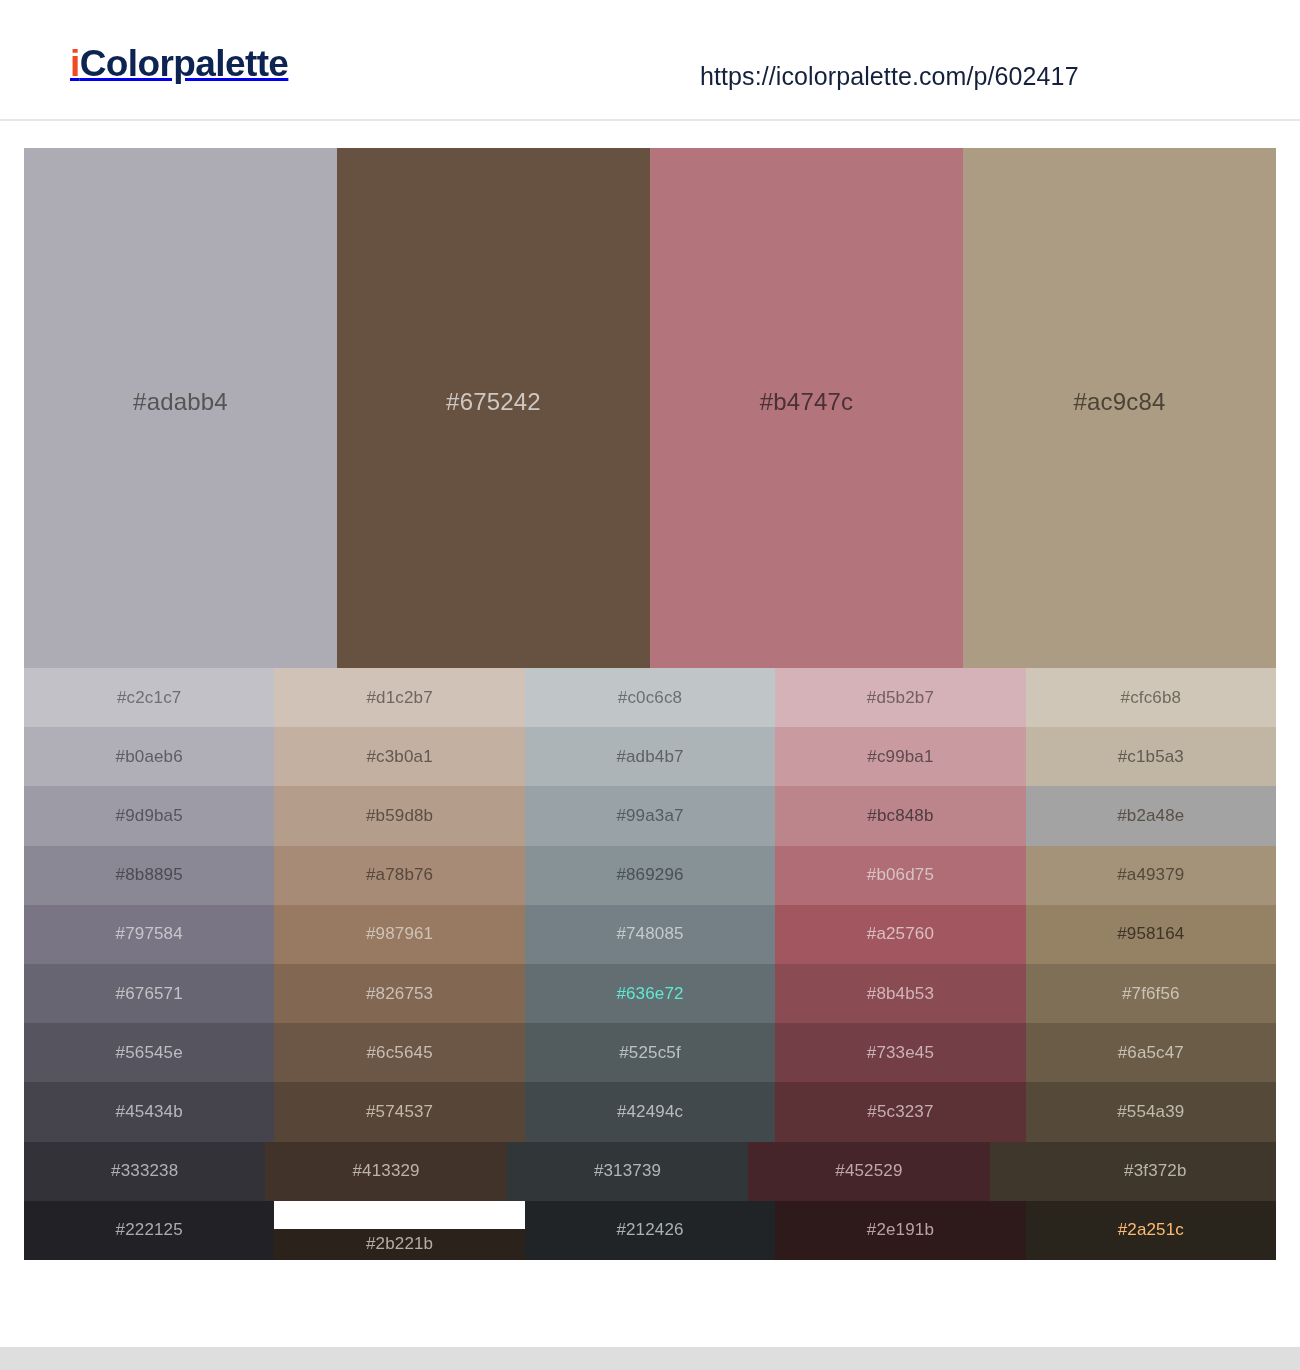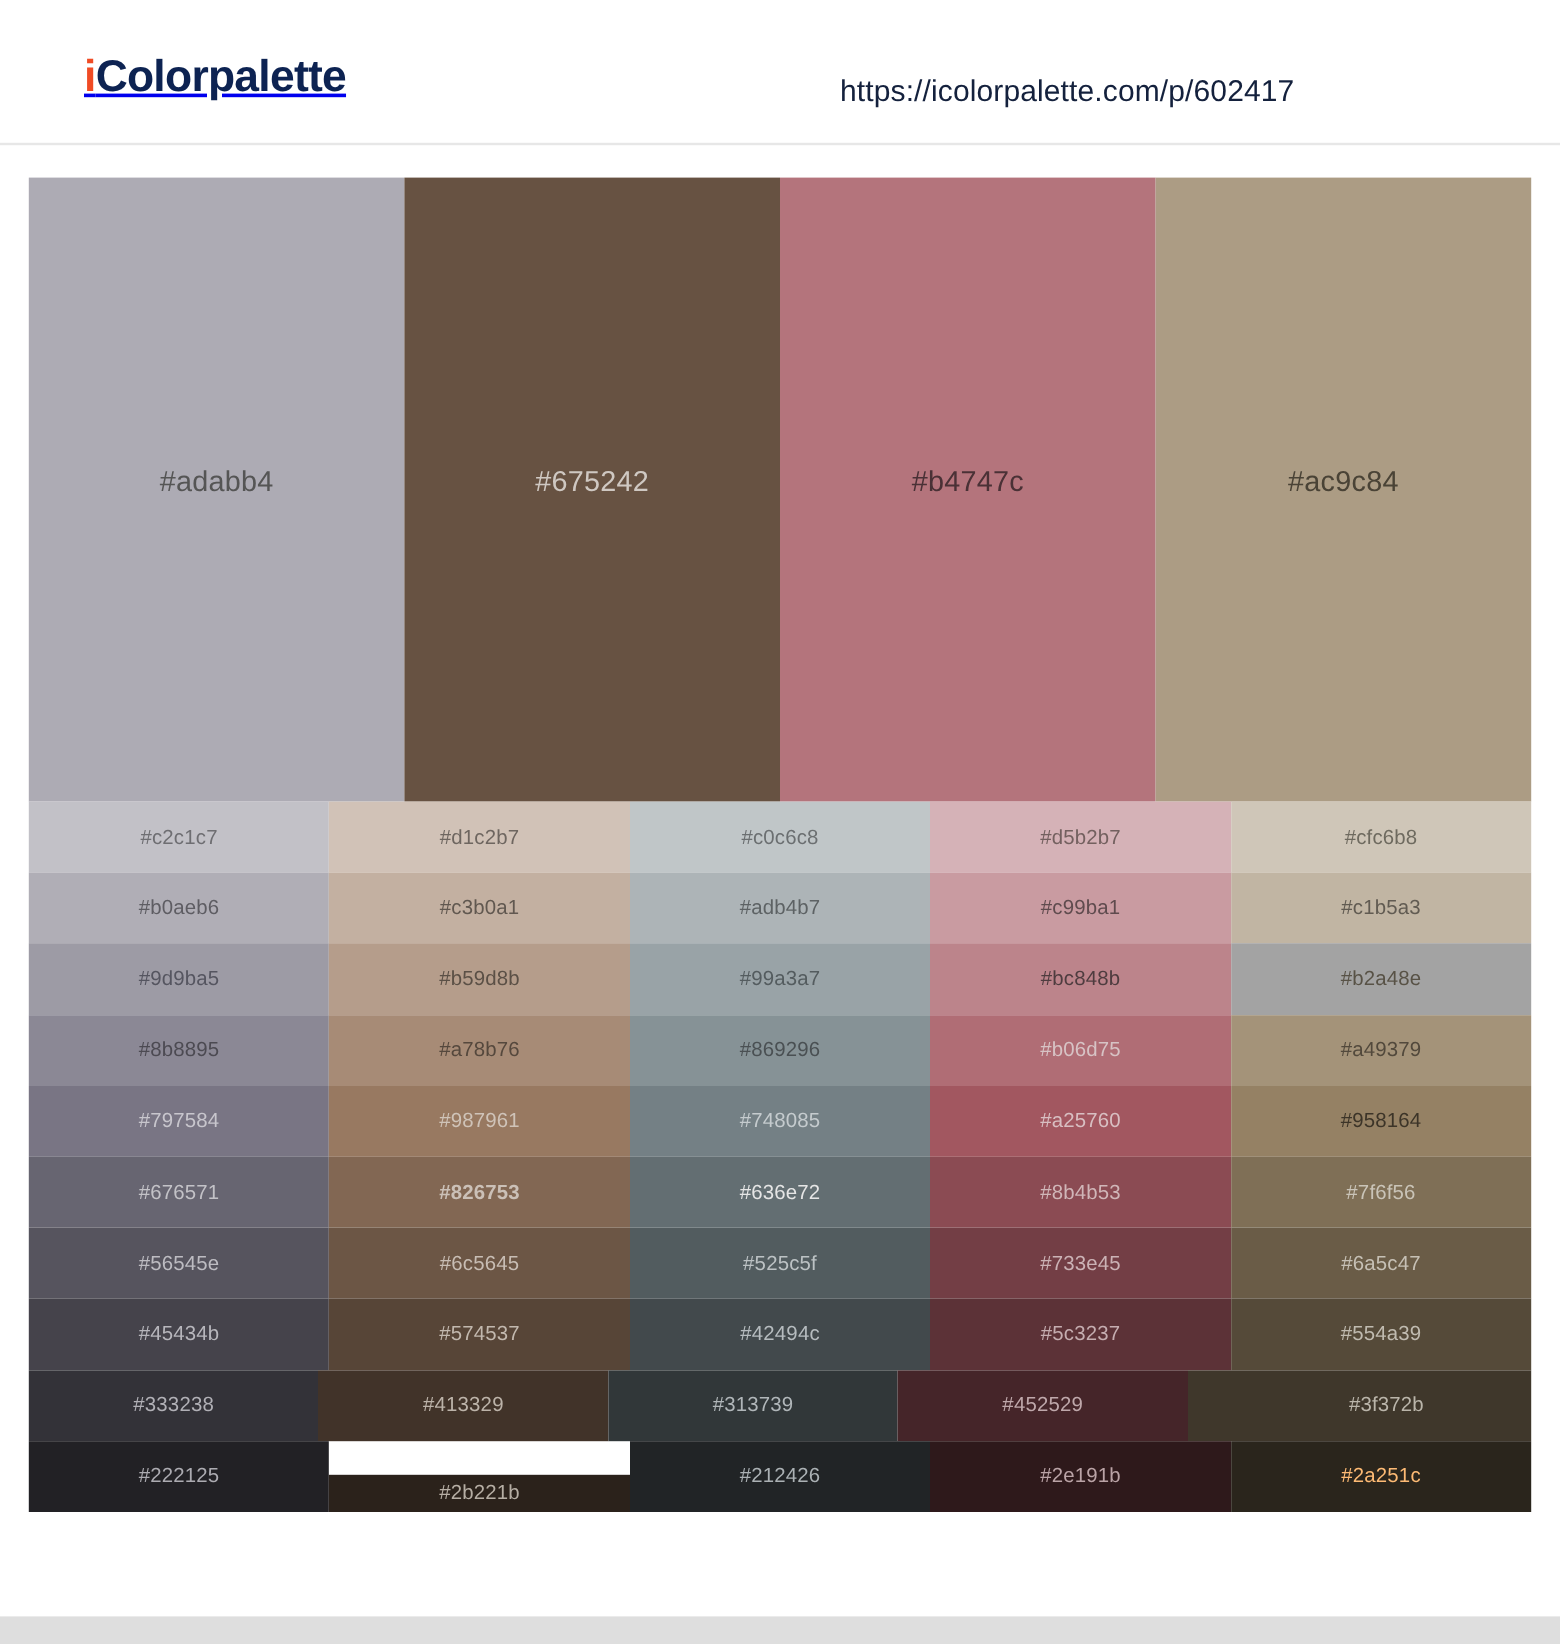--- a/index.html
+++ b/index.html
@@ -181,22 +181,22 @@
       </div>
       <div class="shade-row">
         <div class="shade-cell" style="background: rgb(121, 117, 132); color: rgb(200, 198, 205);">#797584</div>
         <div class="shade-cell" style="background: rgb(152, 121, 97); color: rgb(207, 195, 184);">#987961</div>
         <div class="shade-cell" style="background: rgb(116, 128, 133); color: rgb(197, 203, 206);">#748085</div>
         <div class="shade-cell" style="background: rgb(162, 87, 96); color: rgb(216, 191, 194);">#a25760</div>
         <div class="shade-cell" style="background: rgb(149, 129, 100); color: rgb(60, 52, 40);">#958164</div>
       </div>
       <div class="shade-row">
         <div class="shade-cell" style="background: rgb(103, 101, 113); color: rgb(195, 194, 199);">#676571</div>
-        <div class="shade-cell" style="background: rgb(130, 103, 83); color: rgb(203, 192, 183); font-weight: bold;">#826753</div>
-        <div class="shade-cell" style="background: rgb(99, 110, 114); color: #e5e5e5;">#636e72</div>
+        <div class="shade-cell" style="background: rgb(130, 103, 83); color: rgb(203, 192, 183);">#826753</div>
+        <div class="shade-cell" style="background: rgb(99, 110, 114); color: #5eead4;">#636e72</div>
         <div class="shade-cell" style="background: rgb(139, 75, 83); color: rgb(208, 182, 184);">#8b4b53</div>
         <div class="shade-cell" style="background: rgb(127, 111, 86); color: rgb(202, 196, 184);">#7f6f56</div>
       </div>
       <div class="shade-row">
         <div class="shade-cell" style="background: rgb(86, 84, 94); color: rgb(189, 188, 194);">#56545e</div>
         <div class="shade-cell" style="background: rgb(108, 86, 69); color: rgb(200, 189, 180);">#6c5645</div>
         <div class="shade-cell" style="background: rgb(82, 92, 95); color: rgb(188, 194, 196);">#525c5f</div>
         <div class="shade-cell" style="background: rgb(115, 62, 69); color: rgb(203, 178, 181);">#733e45</div>
         <div class="shade-cell" style="background: rgb(106, 92, 71); color: rgb(198, 192, 181);">#6a5c47</div>
       </div>

